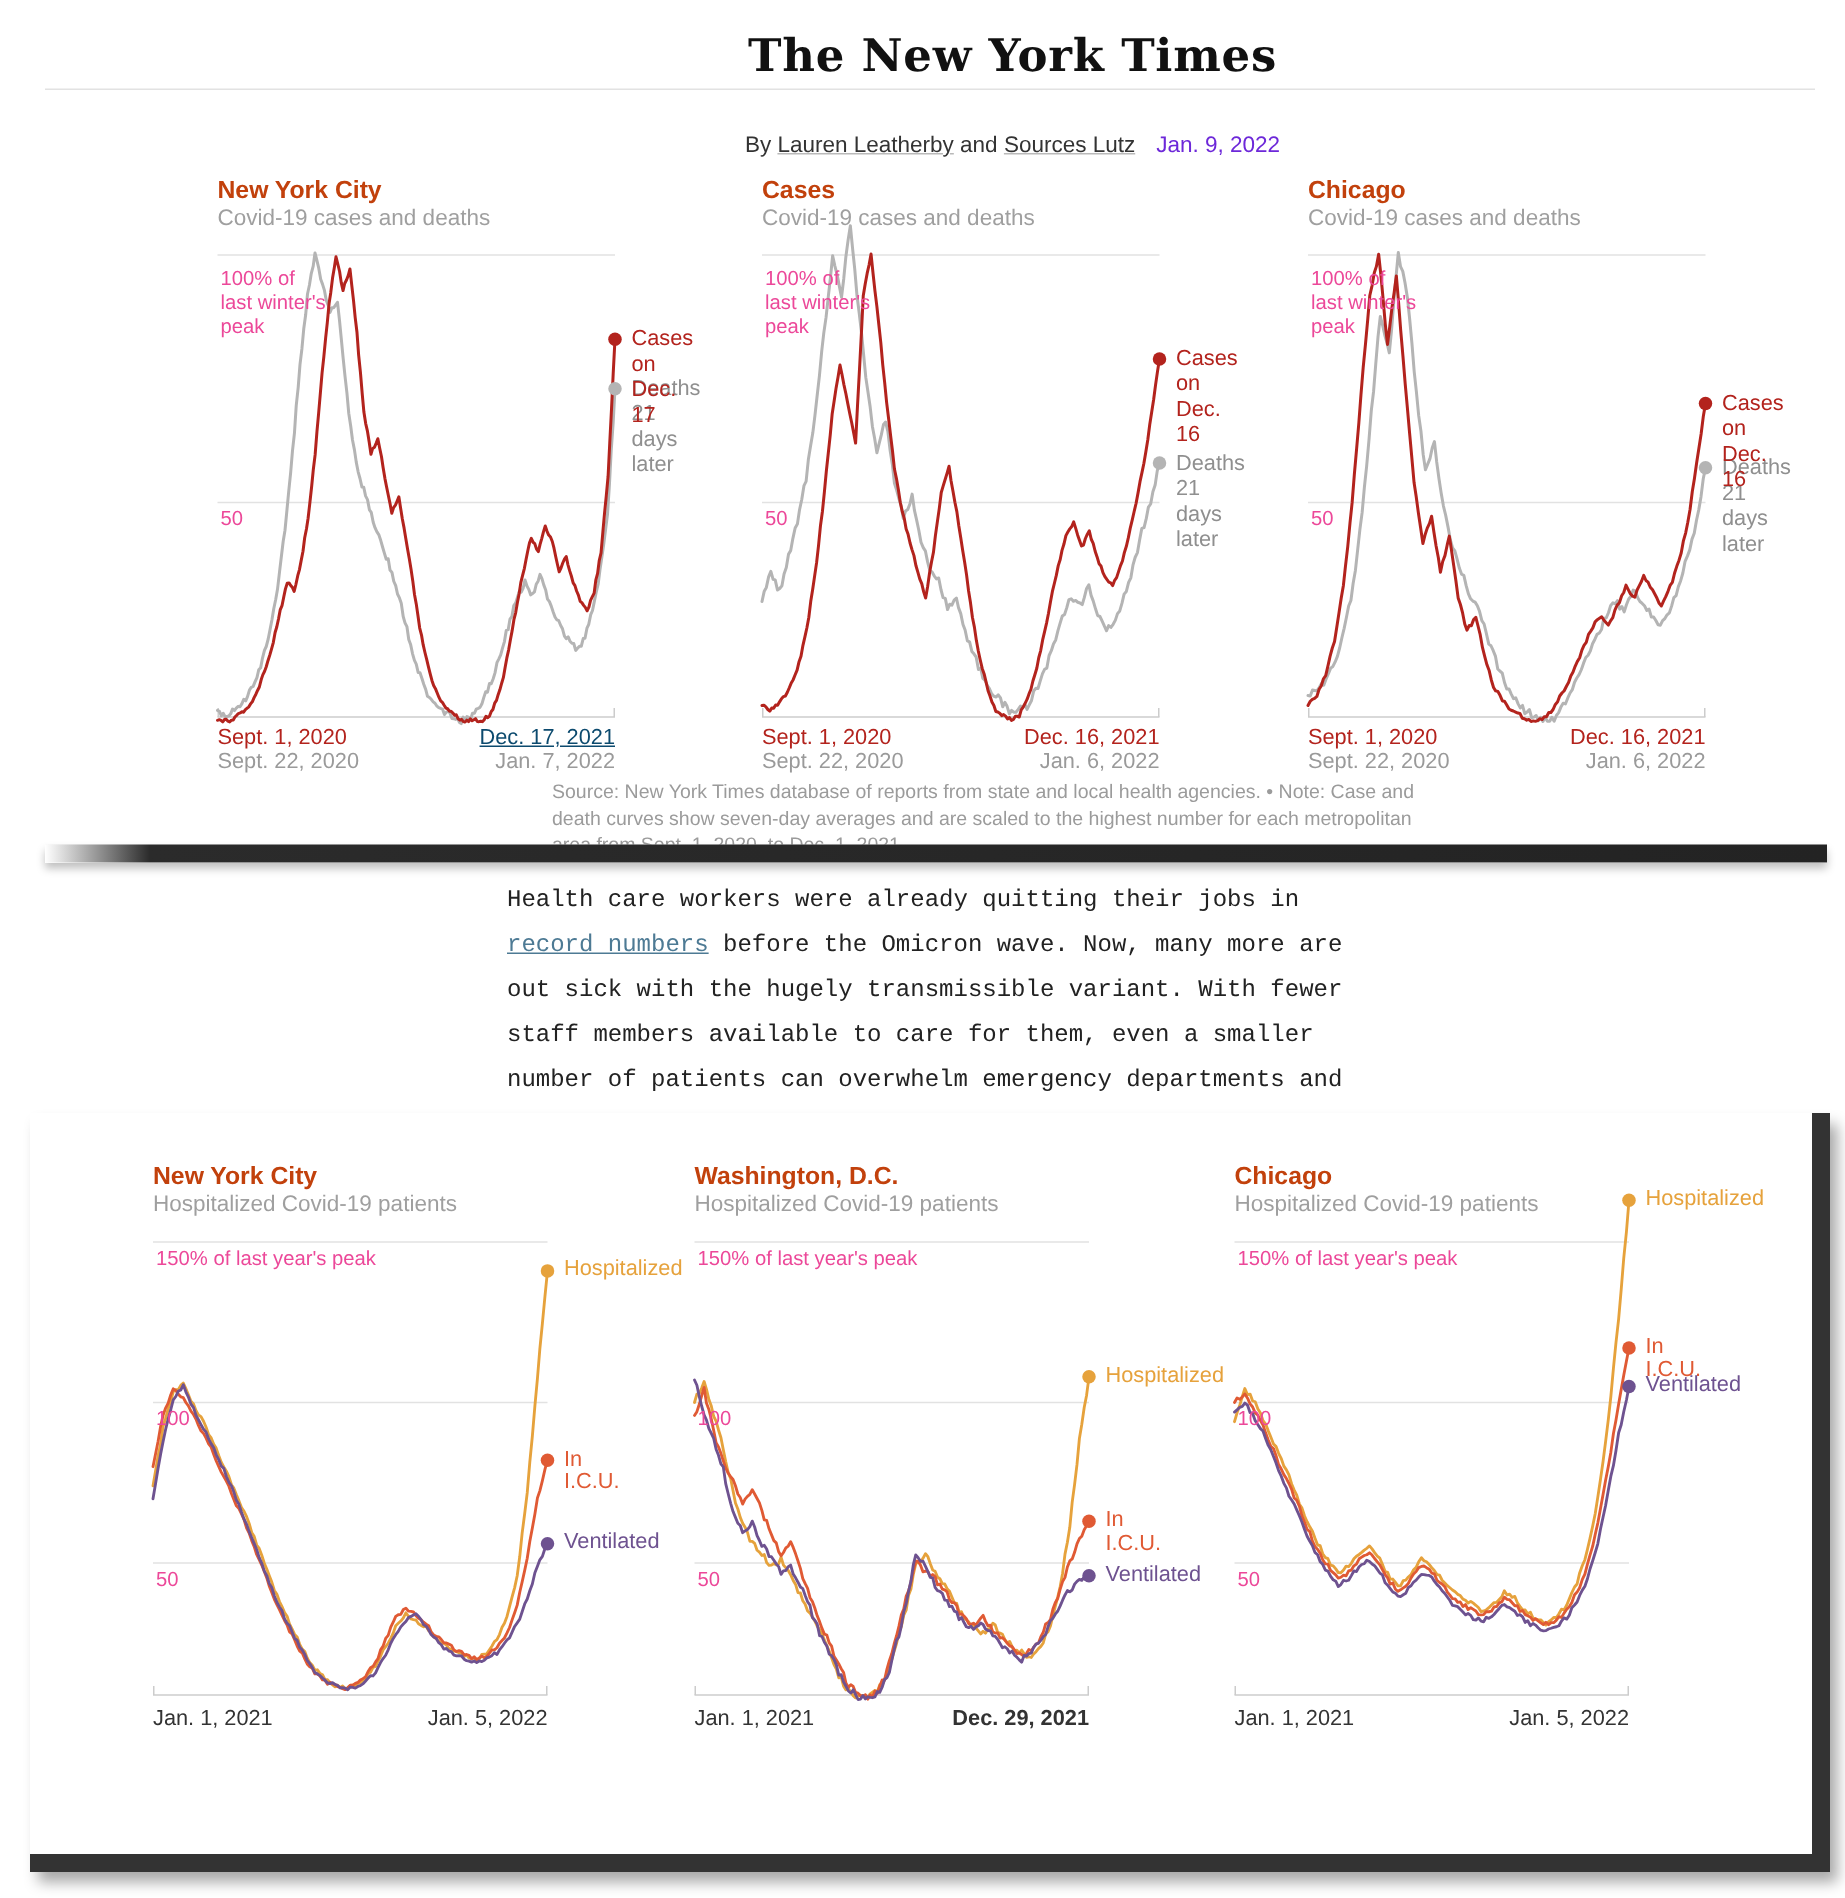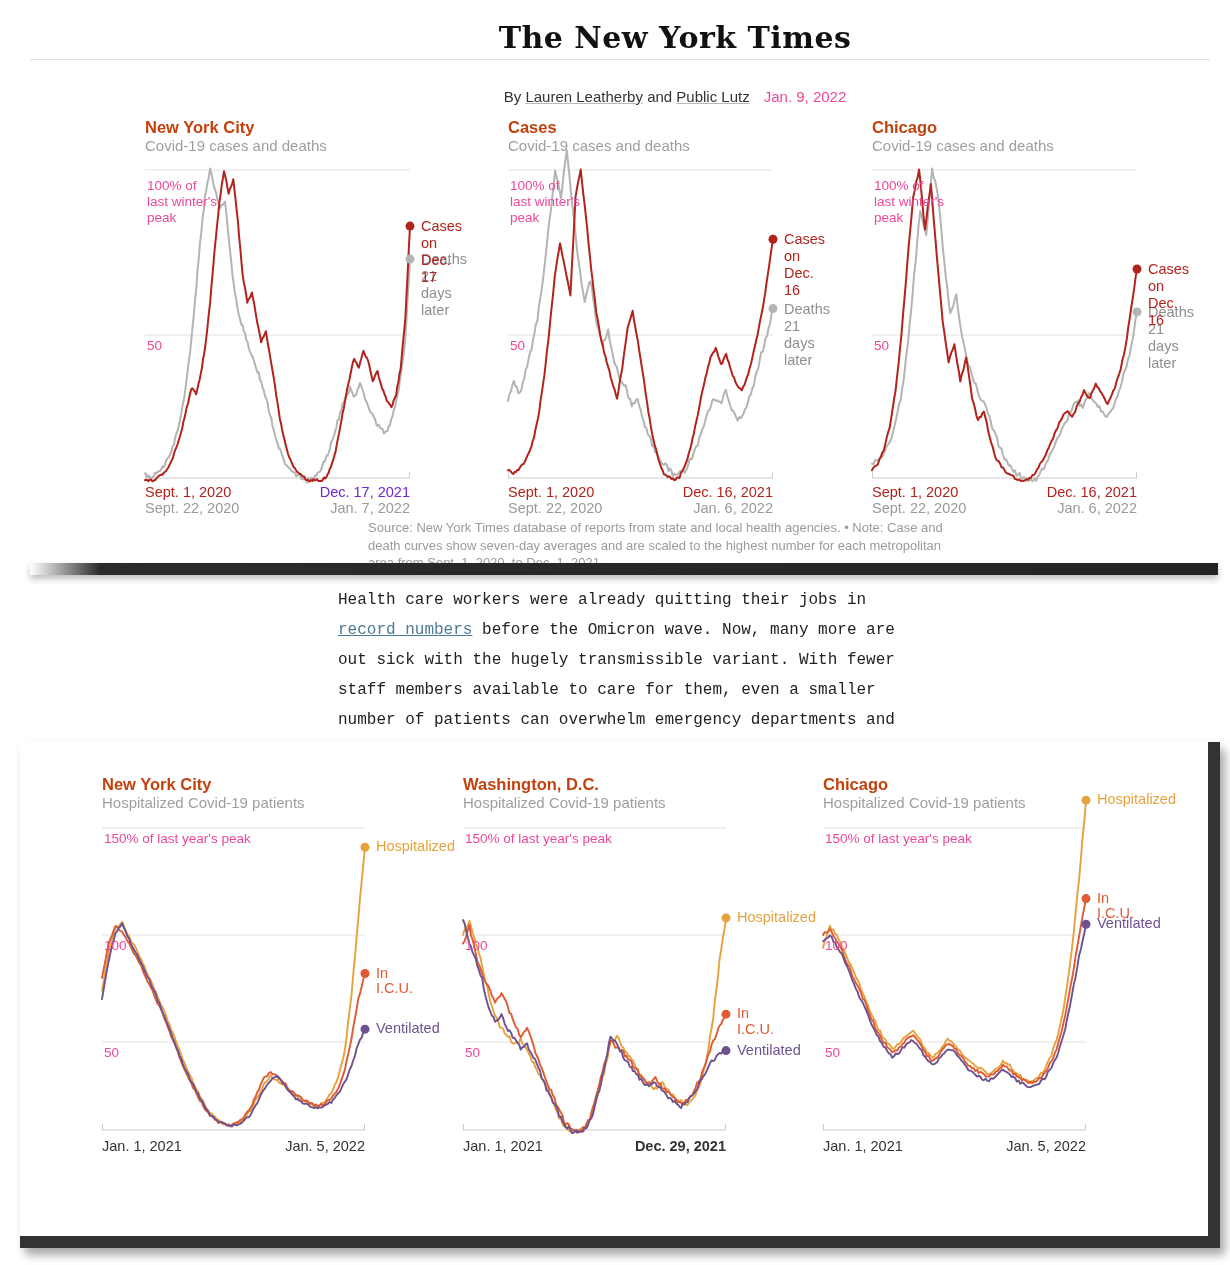--- a/index.html
+++ b/index.html
@@ -12,21 +12,21 @@
         box-shadow:0 4px 6px rgba(0,0,0,.25);}
   .card-bottom{left:20px;top:742px;width:1188px;height:494px;
         border-right:12px solid #333;border-bottom:12px solid #333;
         box-shadow:5px 7px 9px rgba(0,0,0,.35);}
   .masthead{position:absolute;left:0;right:0;top:20px;text-align:center;transform:translateX(51px);
         font-family:"DejaVu Serif",serif;font-weight:bold;font-size:30px;letter-spacing:.5px;color:#111;}
   .rule{position:absolute;left:-10px;right:8px;top:59px;height:1px;background:#e2e2e2;border:0;margin:0;}
   .byline{position:absolute;left:0;right:0;top:88px;text-align:center;transform:translateX(51px);
         font-size:15px;color:#333;}
   .byline a{color:#333;text-decoration:underline;text-decoration-color:#b9b9b9;cursor:pointer;}
-  .byline .date{color:#ec4899;margin-left:14px;}
+  .byline .date{color:#6d28d9;margin-left:14px;}
   .chart-col{position:absolute;}
   .c-title{position:absolute;left:0;top:0;font-size:16.5px;font-weight:bold;color:#c2410c;}
   .c-sub{position:absolute;left:0;top:19px;font-size:15px;color:#9f9f9f;}
   .c-svg{position:absolute;left:0;overflow:visible;}
   .ax-label{position:absolute;font-size:13.5px;line-height:16px;color:#ec4899;white-space:pre-line;}
   .ann{position:absolute;font-size:14.5px;font-weight:400;}
   .ann div{line-height:17px;}
   .xdates{position:absolute;font-size:14.5px;line-height:16px;}
   .xdates.right{text-align:right;}
   .note{position:absolute;font-size:13px;line-height:17.5px;color:#9b9b9b;}
@@ -36,21 +36,21 @@
 </style>
 </head>
 <body>
 
 <div class="page">
 
   <section class="card card-top">
     <div class="masthead">The New York Times</div>
     <div class="rule"></div>
     <div class="byline">
-      <span>By </span><a>Lauren Leatherby</a><span> and </span><a>Public Lutz</a><span class="date">Jan. 9, 2022</span>
+      <span>By </span><a>Lauren Leatherby</a><span> and </span><a>Sources Lutz</a><span class="date">Jan. 9, 2022</span>
     </div>
 
     <div class="chart-col" style="left:115px;top:118px;width:322px;height:400px;">
         <div class="c-title">New York City</div>
         <div class="c-sub">Covid-19 cases and deaths</div>
         <svg class="c-svg" width="345" height="312" style="top: 50px;">
           <line x1="0" y1="2" x2="265" y2="2" stroke="#e2e2e2" stroke-width="1"></line>
           <line x1="0" y1="167" x2="265" y2="167" stroke="#e2e2e2" stroke-width="1"></line>
           <line x1="0" y1="310" x2="265" y2="310" stroke="#cccccc" stroke-width="1"></line>
           <line x1="0.5" y1="304" x2="0.5" y2="310" stroke="#cccccc" stroke-width="1"></line>
@@ -71,21 +71,21 @@
         </div>
         <div class="ax-label" style="left: 2px; top: 60px;">100% of
 last winter's
 peak</div>
         <div class="ax-label" style="left: 2px; top: 220px;">50</div>
         <div class="xdates" style="left: 0px; top: 366px;">
           <div style="color: rgb(179, 35, 29);">Sept. 1, 2020</div>
           <div style="color: rgb(154, 154, 154);">Sept. 22, 2020</div>
         </div>
         <div class="xdates right" style="top: 366px; width: 265px; left: 0px;">
-          <div style="color: #6d28d9;">Dec. 17, 2021</div>
+          <div style="color: #0c4a6e; text-decoration: underline;">Dec. 17, 2021</div>
           <div style="color: rgb(154, 154, 154);">Jan. 7, 2022</div>
         </div>
       </div>
     <div class="chart-col" style="left:478px;top:118px;width:322px;height:400px;">
         <div class="c-title">Cases</div>
         <div class="c-sub">Covid-19 cases and deaths</div>
         <svg class="c-svg" width="345" height="312" style="top: 50px;">
           <line x1="0" y1="2" x2="265" y2="2" stroke="#e2e2e2" stroke-width="1"></line>
           <line x1="0" y1="167" x2="265" y2="167" stroke="#e2e2e2" stroke-width="1"></line>
           <line x1="0" y1="310" x2="265" y2="310" stroke="#cccccc" stroke-width="1"></line>

